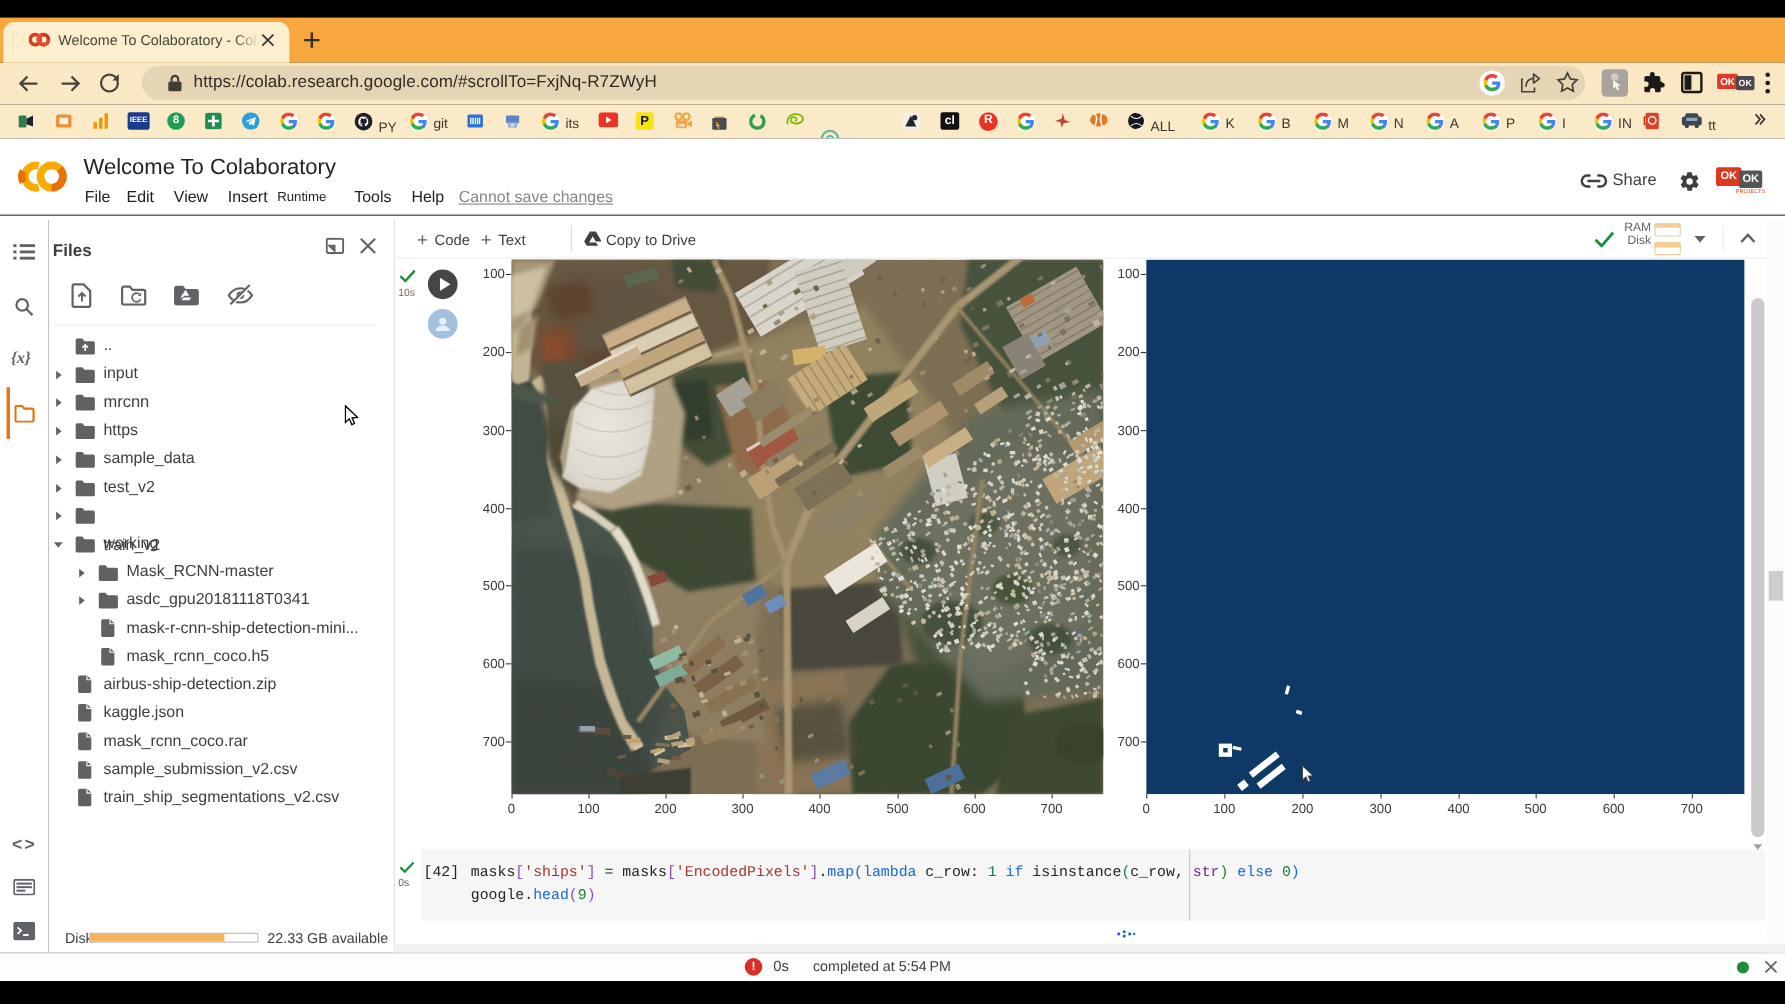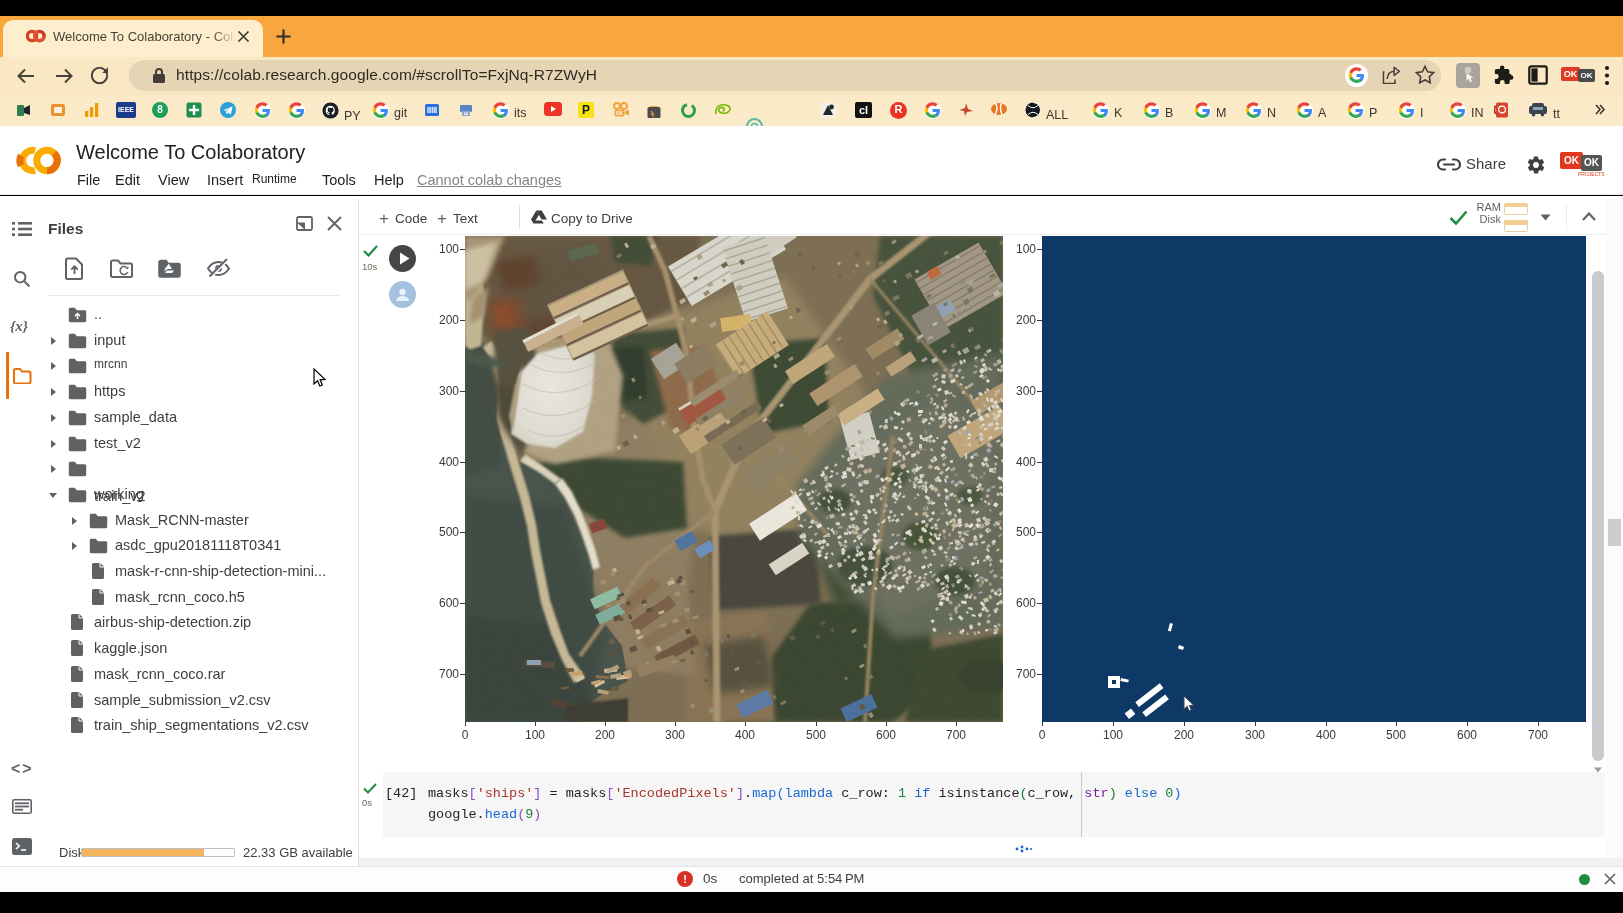--- a/index.html
+++ b/index.html
@@ -282,21 +282,21 @@
 </g>
   </svg>
 <div class="abs" style="left:76px;top:141px;font-size:20px;color:#202124;">Welcome To Colaboratory</div>
 <div class="abs" style="left:77px;top:172px;font-size:14.5px;color:#202124;">File</div>
 <div class="abs" style="left:115px;top:172px;font-size:14.5px;color:#202124;">Edit</div>
 <div class="abs" style="left:158px;top:172px;font-size:14.5px;color:#202124;">View</div>
 <div class="abs" style="left:207px;top:172px;font-size:14.5px;color:#202124;">Insert</div>
 <div class="abs" style="left:252px;top:172px;font-size:12px;color:#202124;">Runtime</div>
 <div class="abs" style="left:322px;top:172px;font-size:14.5px;color:#202124;">Tools</div>
 <div class="abs" style="left:374px;top:172px;font-size:14.5px;color:#202124;">Help</div>
-<div class="abs" style="left:417px;top:172px;font-size:14.5px;color:#80868B;text-decoration:underline;">Cannot colab changes</div>
+<div class="abs" style="left:417px;top:172px;font-size:14.5px;color:#80868B;text-decoration:underline;">Cannot save changes</div>
 <svg class="abs" style="left:1436px;top:158px;" width="26" height="13" viewBox="0 0 26 13">
     <g fill="none" stroke="#3c4043" stroke-width="2.2">
       <path d="M9 1.5 H7 a5 5 0 0 0 0 10 h2 M17 1.5 h2 a5 5 0 0 1 0 10 h-2 M8 6.5 h10" stroke-linecap="round"></path>
     </g>
   </svg>
 <div class="abs" style="left:1466px;top:155px;font-size:15px;color:#3c4043;">Share</div>
 <svg class="abs" style="left:1526px;top:155px;" width="20" height="20" viewBox="0 0 24 24" fill="#3c4043">
     <path d="M19.4 13c0-.3.1-.6.1-1s0-.7-.1-1l2.1-1.7c.2-.2.3-.4.1-.7l-2-3.5c-.1-.2-.4-.3-.6-.2l-2.5 1a7 7 0 0 0-1.7-1l-.4-2.6c0-.3-.2-.4-.5-.4h-4c-.3 0-.5.1-.5.4l-.4 2.6a7 7 0 0 0-1.7 1l-2.5-1c-.2-.1-.5 0-.6.2l-2 3.5c-.1.3-.1.5.1.7L4.6 11c0 .3-.1.6-.1 1s0 .7.1 1l-2.1 1.7c-.2.2-.3.4-.1.7l2 3.5c.1.2.4.3.6.2l2.5-1a7 7 0 0 0 1.7 1l.4 2.6c0 .3.2.4.5.4h4c.3 0 .5-.1.5-.4l.4-2.6a7 7 0 0 0 1.7-1l2.5 1c.2.1.5 0 .6-.2l2-3.5c.1-.3.1-.5-.1-.7L19.4 13zM12 15.5A3.5 3.5 0 1 1 12 8.5a3.5 3.5 0 0 1 0 7z"></path>
   </svg>
 <div class="abs" style="left:1560px;top:152px;width:23px;height:17px;background:#e0381f;border-radius:2px;color:#fff;font-size:10px;font-weight:bold;text-align:center;line-height:17px;">OK</div>
@@ -376,21 +376,21 @@
 <svg class="abs" style="left:68px;top:332.7px;" width="19" height="16" viewBox="0 0 19 16">
     <path d="M0.8 2.2 a1.4 1.4 0 0 1 1.4-1.4 h4.6 l2 2.4 h8 a1.4 1.4 0 0 1 1.4 1.4 v9.2 a1.4 1.4 0 0 1-1.4 1.4 h-14.6 a1.4 1.4 0 0 1-1.4-1.4 z" fill="#616161"></path>
   </svg>
 <div class="abs" style="left:94px;top:331.7px;font-size:14.5px;color:#3C4043;white-space:nowrap;">input</div>
 <svg class="abs" style="left:50px;top:361.4px;" width="7" height="10" viewBox="0 0 7 10">
     <path d="M1 1 L6 5 L1 9 z" fill="#616161"></path>
   </svg>
 <svg class="abs" style="left:68px;top:358.4px;" width="19" height="16" viewBox="0 0 19 16">
     <path d="M0.8 2.2 a1.4 1.4 0 0 1 1.4-1.4 h4.6 l2 2.4 h8 a1.4 1.4 0 0 1 1.4 1.4 v9.2 a1.4 1.4 0 0 1-1.4 1.4 h-14.6 a1.4 1.4 0 0 1-1.4-1.4 z" fill="#616161"></path>
   </svg>
-<div class="abs" style="left:94px;top:357.4px;font-size:12px;color:#3C4043;white-space:nowrap;">mrcnn</div>
+<div class="abs" style="left:94px;top:357.4px;font-size:15px;color:#3C4043;white-space:nowrap;">mrcnn</div>
 <svg class="abs" style="left:50px;top:387.1px;" width="7" height="10" viewBox="0 0 7 10">
     <path d="M1 1 L6 5 L1 9 z" fill="#616161"></path>
   </svg>
 <svg class="abs" style="left:68px;top:384.1px;" width="19" height="16" viewBox="0 0 19 16">
     <path d="M0.8 2.2 a1.4 1.4 0 0 1 1.4-1.4 h4.6 l2 2.4 h8 a1.4 1.4 0 0 1 1.4 1.4 v9.2 a1.4 1.4 0 0 1-1.4 1.4 h-14.6 a1.4 1.4 0 0 1-1.4-1.4 z" fill="#616161"></path>
   </svg>
 <div class="abs" style="left:94px;top:383.1px;font-size:14.5px;color:#3C4043;white-space:nowrap;">https</div>
 <svg class="abs" style="left:50px;top:412.8px;" width="7" height="10" viewBox="0 0 7 10">
     <path d="M1 1 L6 5 L1 9 z" fill="#616161"></path>
   </svg>

